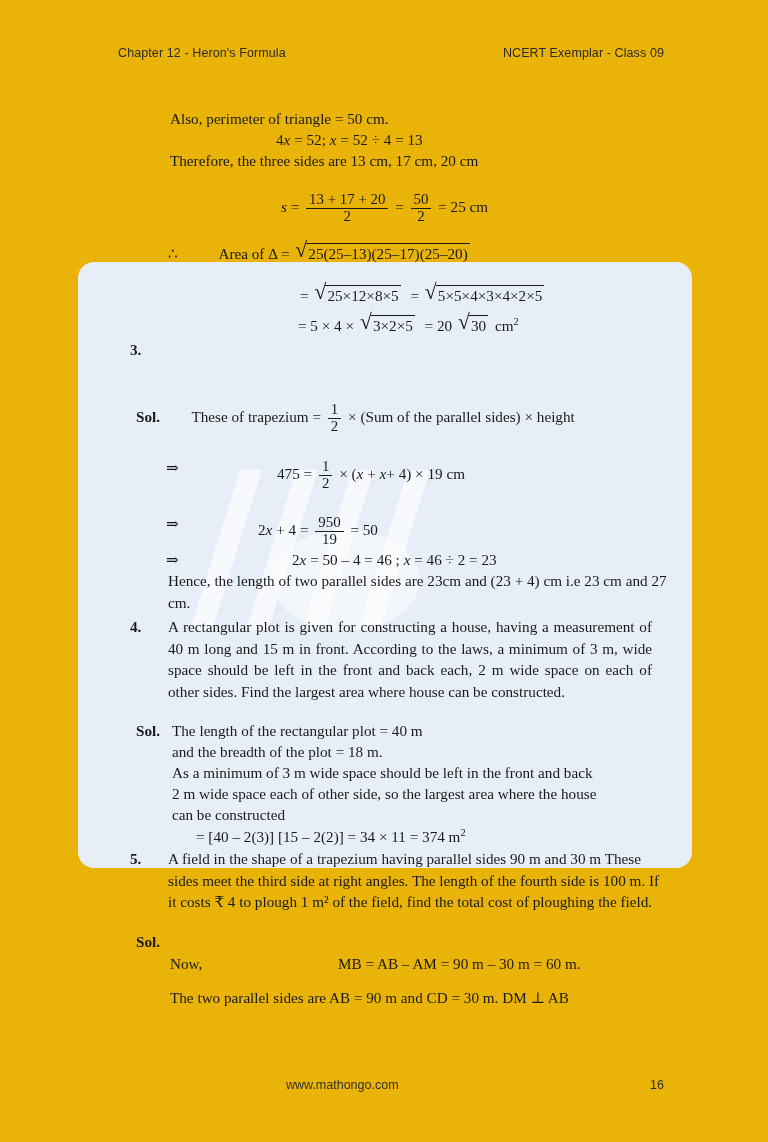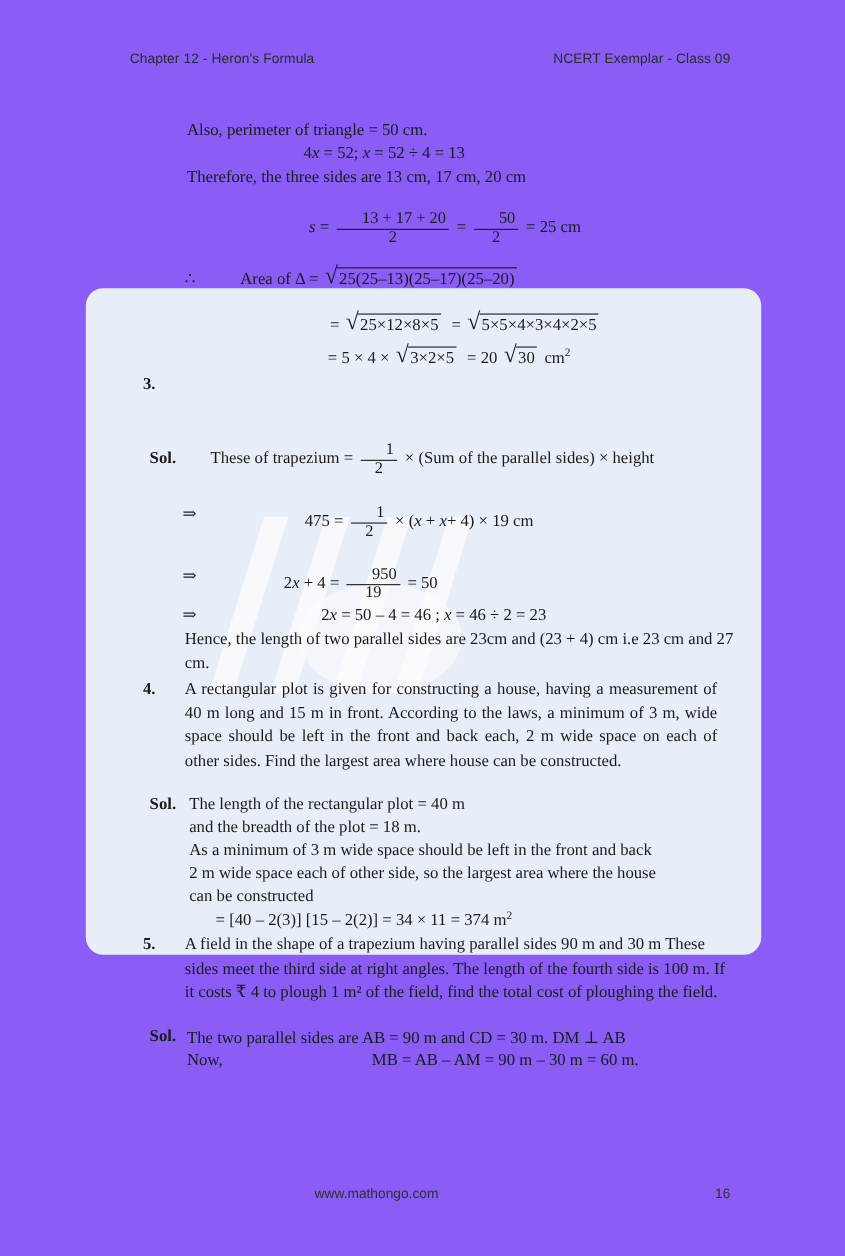--- a/index.html
+++ b/index.html
@@ -12,21 +12,21 @@
     height: 1142px;
     position: relative;
     font-family: "Liberation Serif", "DejaVu Serif", serif;
     color: #1a1a1a;
     overflow: hidden;
   }
 
   .page {
     position: absolute;
     inset: 0;
-    background: #8b5cf6;
+    background: #eab308;
   }
 
   
   .header {
     position: absolute;
     top: 46px;
     left: 118px;
     right: 104px;
     display: flex;
     justify-content: space-between;
@@ -82,21 +82,21 @@
   .bold { font-weight: bold; }
 
   
   .frac {
     display: inline-block;
     vertical-align: -0.55em;
     text-align: center;
     margin: 0 3px;
     line-height: 1.05;
   }
-  .frac .num { display: block; padding: 0 3px; font-size: 0.98em; margin-left: 20px; }
+  .frac .num { display: block; padding: 0 3px; font-size: 0.98em; }
   .frac .den {
     display: block;
     border-top: 1.3px solid #1a1a1a;
     padding: 0 3px;
     font-size: 0.98em;
   }
 
   
   .rad {
     display: inline-block;
@@ -280,21 +280,21 @@
     <div class="line" style="left:196px; top:827px;">
       <span>= [40 – 2(3)] [15 – 2(2)] = 34 × 11 = 374 m</span><sup>2</sup>
     </div>
 
     <div class="wrap" style="left:168px; top:848px; width:496px;">
       <span class="bold" style="position:absolute; left:-38px; top:0;">5.</span>
       <span>A field in the shape of a trapezium having parallel sides 90 m and 30 m These sides meet the third side at right angles. The length of the fourth side is 100 m. If it costs ₹ 4 to plough 1 m² of the field, find the total cost of ploughing the field.</span>
     </div>
 
     <div class="line bold" style="left:136px; top:933px;">Sol.</div>
-    <div class="line" style="left:170px; top:935px;">The two parallel sides are AB = 90 m and CD = 30 m. DM ⊥ AB</div>
+    <div class="line" style="left:170px; top:989px;">The two parallel sides are AB = 90 m and CD = 30 m. DM ⊥ AB</div>
     <div class="line" style="left:170px; top:955px;">Now,</div>
     <div class="line" style="left:338px; top:955px;">MB = AB – AM = 90 m – 30 m = 60 m.</div>
 
   </div>
 
   <div class="footer">
     <span class="site">www.mathongo.com</span>
     <span>16</span>
   </div>
 

